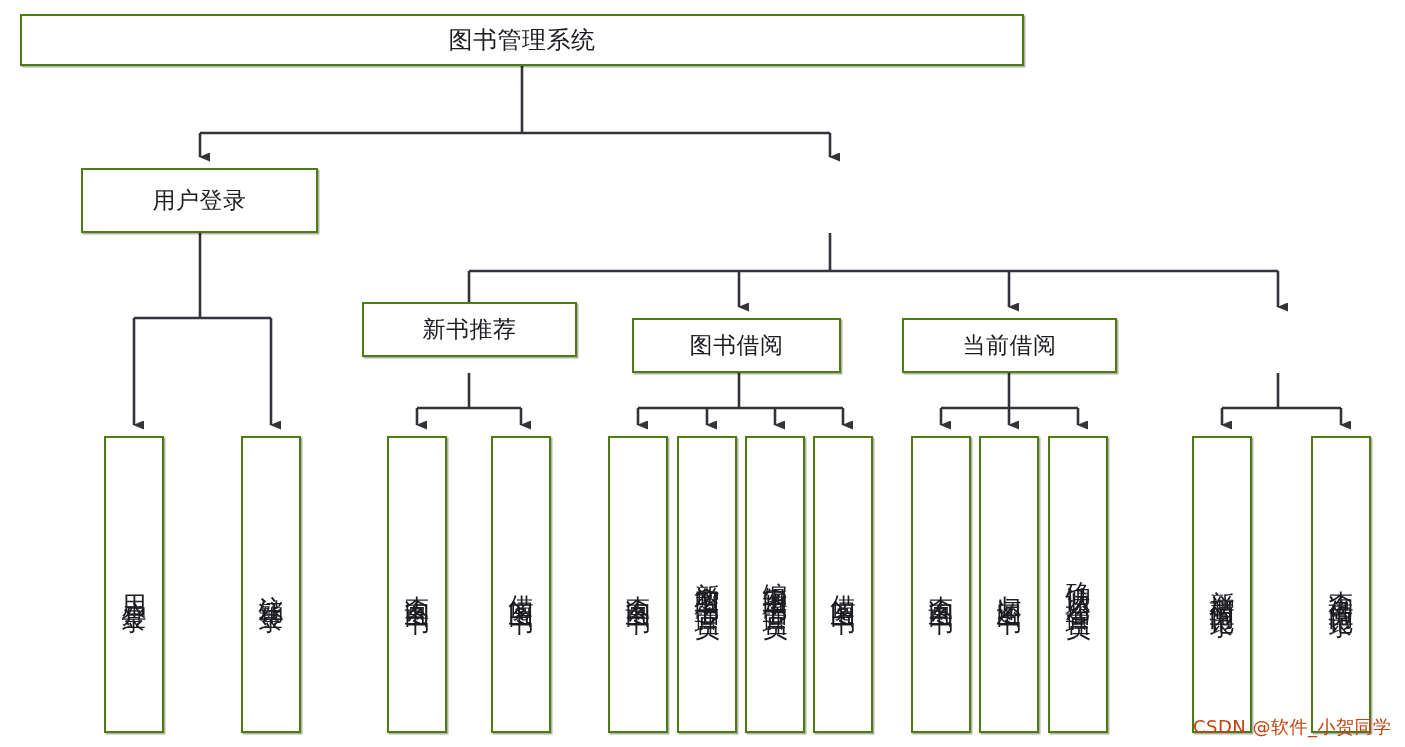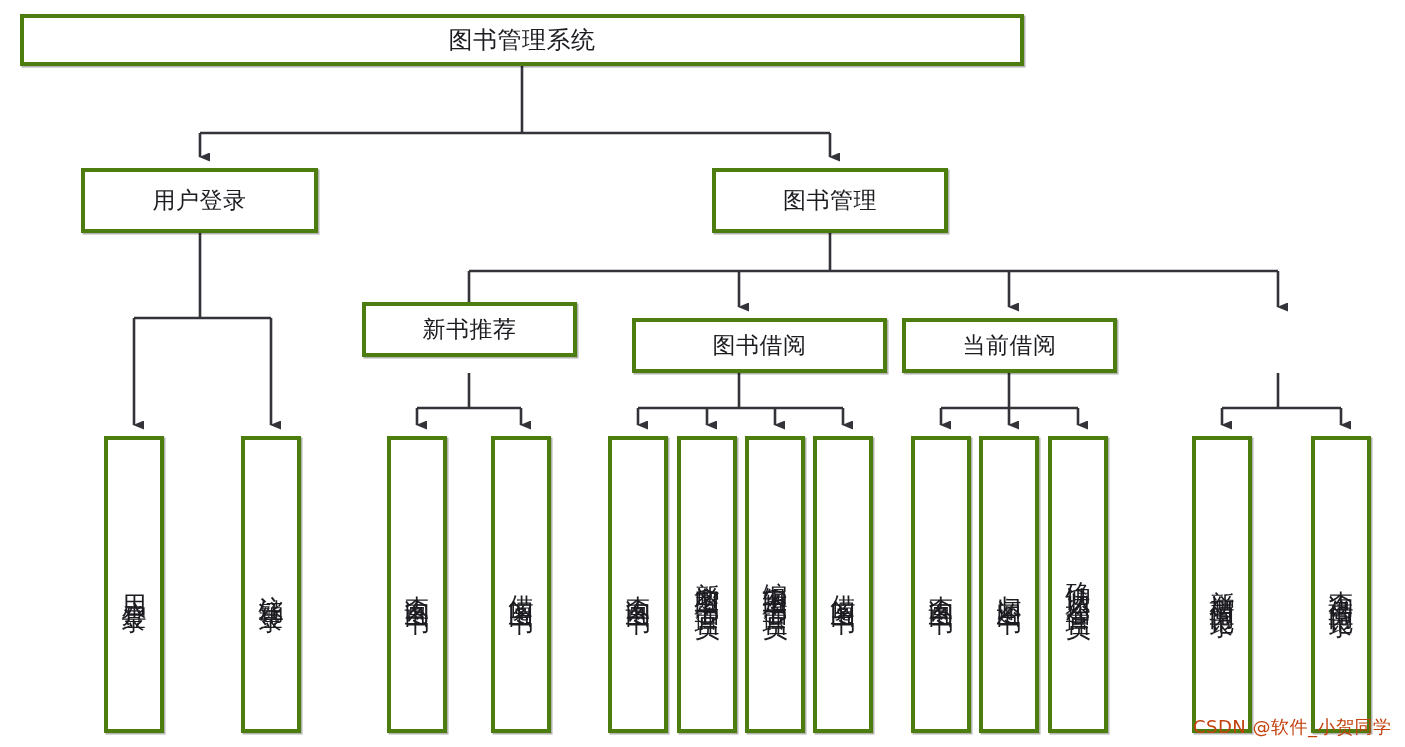--- a/index.html
+++ b/index.html
@@ -21,21 +21,21 @@
     position: absolute;
     left: 0;
     top: 0;
     width: 1405px;
     height: 747px;
     pointer-events: none;
   }
   .node {
     position: absolute;
     box-sizing: border-box;
-    border: 4px solid #4d7c0f;
+    border: 2px solid #4d7c0f;
     background: #ffffff;
     display: flex;
     align-items: center;
     justify-content: center;
     color: #1b1b20;
     box-shadow: 1.5px 1.5px 0 rgba(0,0,0,0.30);
   }
   .node .lbl {
     display: block;
     line-height: 1.18;
@@ -123,28 +123,25 @@
     </g>
   </svg>
 
   <div class="node h root" style="left:20px; top:14px; width:1004px; height:52px;">
     <span class="lbl">图书管理系统</span>
   </div>
 
   <div class="node h" style="left:81px; top:168px; width:237px; height:65px;">
     <span class="lbl">用户登录</span>
   </div>
-  <div class="node h" style="left:712px; top:168px; width:236px; height:65px;">
-    <span class="lbl">图书管理</span>
-  </div>
 
   <div class="node h" style="left:362px; top:302px; width:215px; height:55px;">
     <span class="lbl">新书推荐</span>
   </div>
-  <div class="node h" style="left:632px; top:318px; width:255px; height:55px;">
+  <div class="node h" style="left:632px; top:318px; width:209px; height:55px;">
     <span class="lbl">图书借阅</span>
   </div>
   <div class="node h" style="left:902px; top:318px; width:215px; height:55px;">
     <span class="lbl">当前借阅</span>
   </div>
 
   <div class="node v" style="left:104px; top:436px; width:60px; height:297px;">
     <span class="lbl">用户登录</span>
   </div>
   <div class="node v" style="left:241px; top:436px; width:60px; height:297px;">

